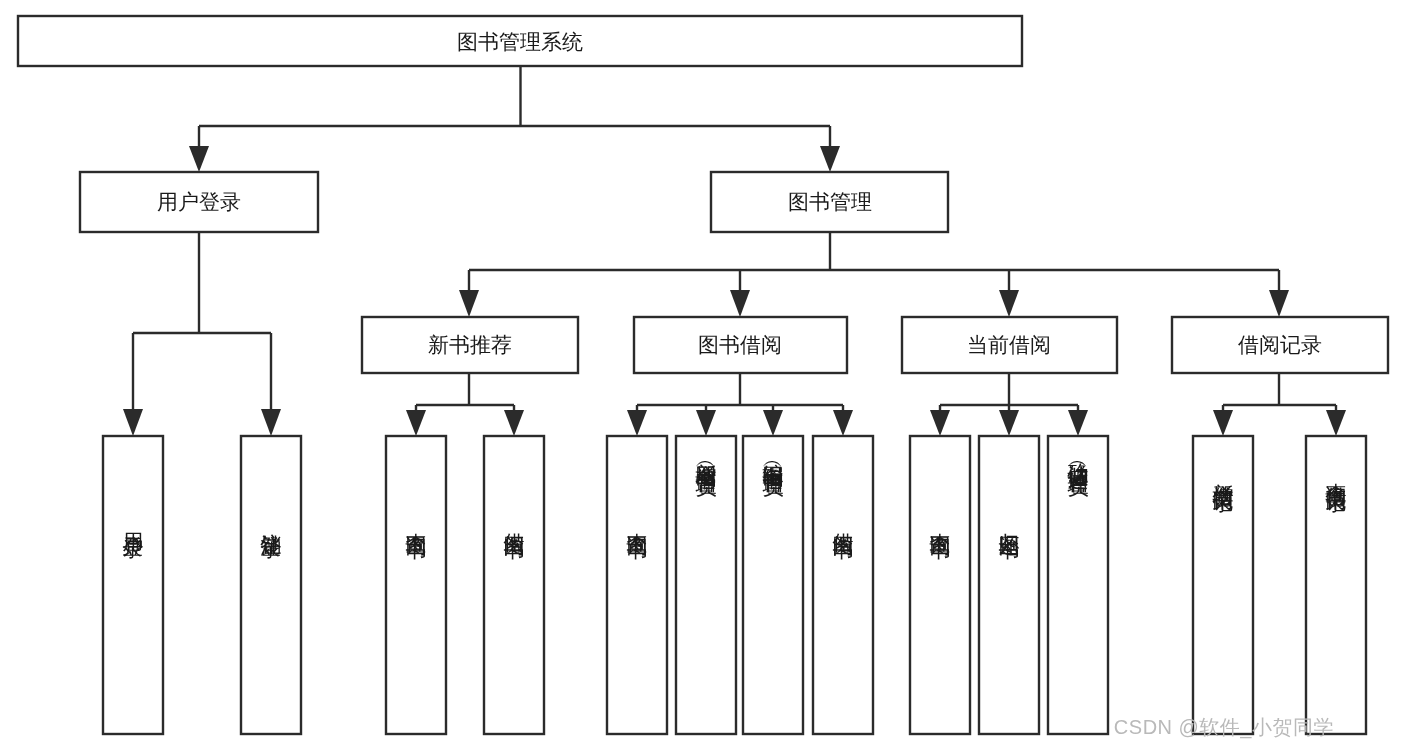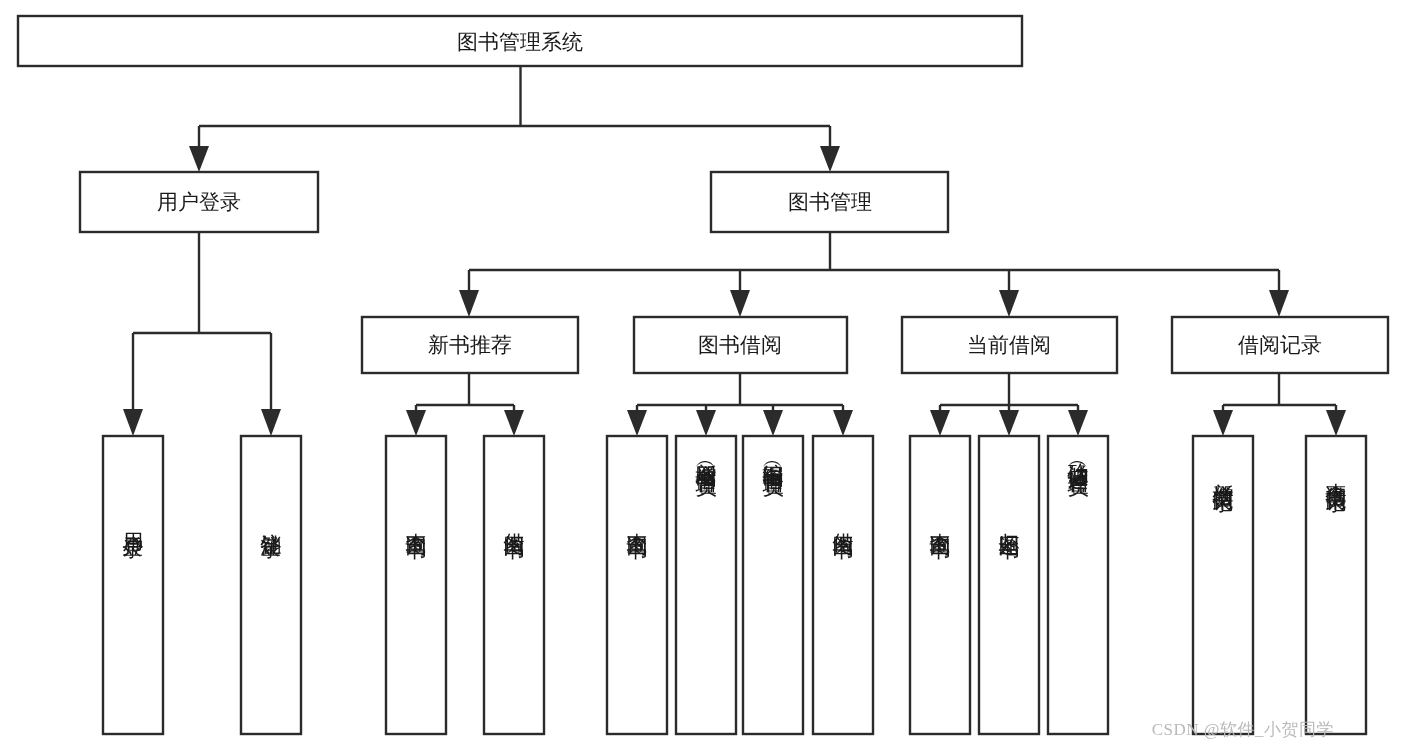--- a/index.html
+++ b/index.html
@@ -64,22 +64,22 @@
     line-height: 1.05;
     color: #1a1a1a;
     letter-spacing: 2px;
     white-space: nowrap;
     text-align: start;
   }
   .watermark {
     position: absolute;
     right: 8px;
     bottom: 6px;
-    font-family: Liberation Serif, serif;
-    font-size: 17px;
+    font-family: Liberation Sans, sans-serif;
+    font-size: 20px;
     color: #b9b9b9;
     letter-spacing: 0.5px;
     white-space: nowrap;
     pointer-events: none;
   }
 </style>
 </head>
 <body>
 
 <div id="diagram-root">

